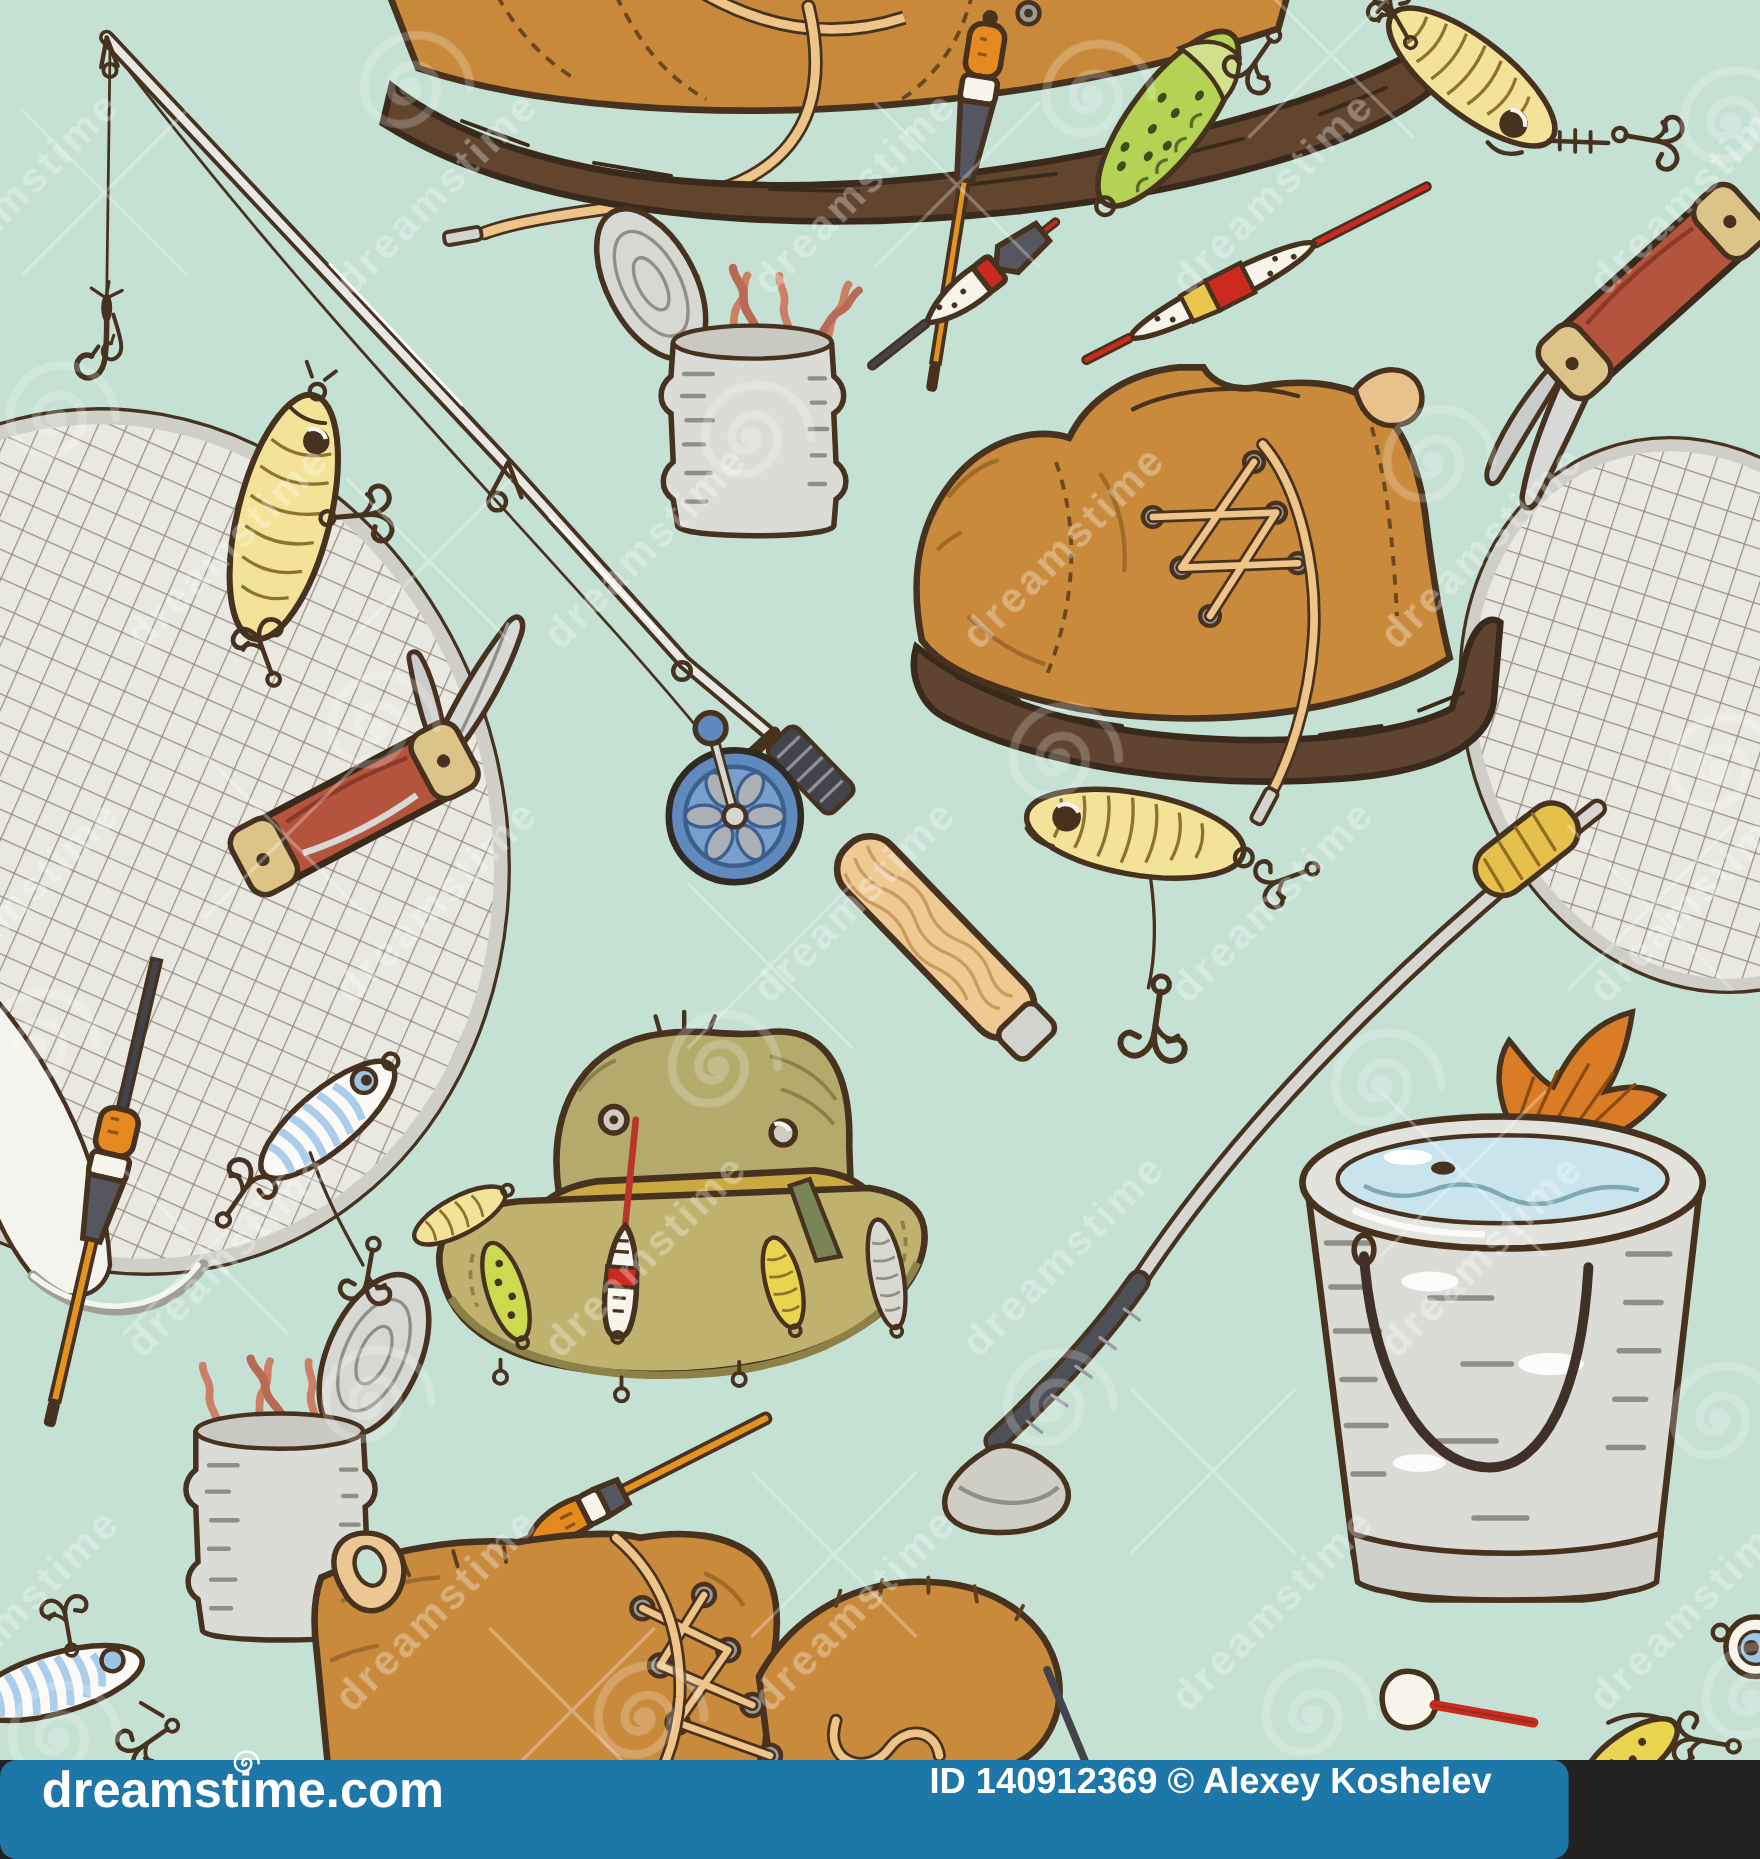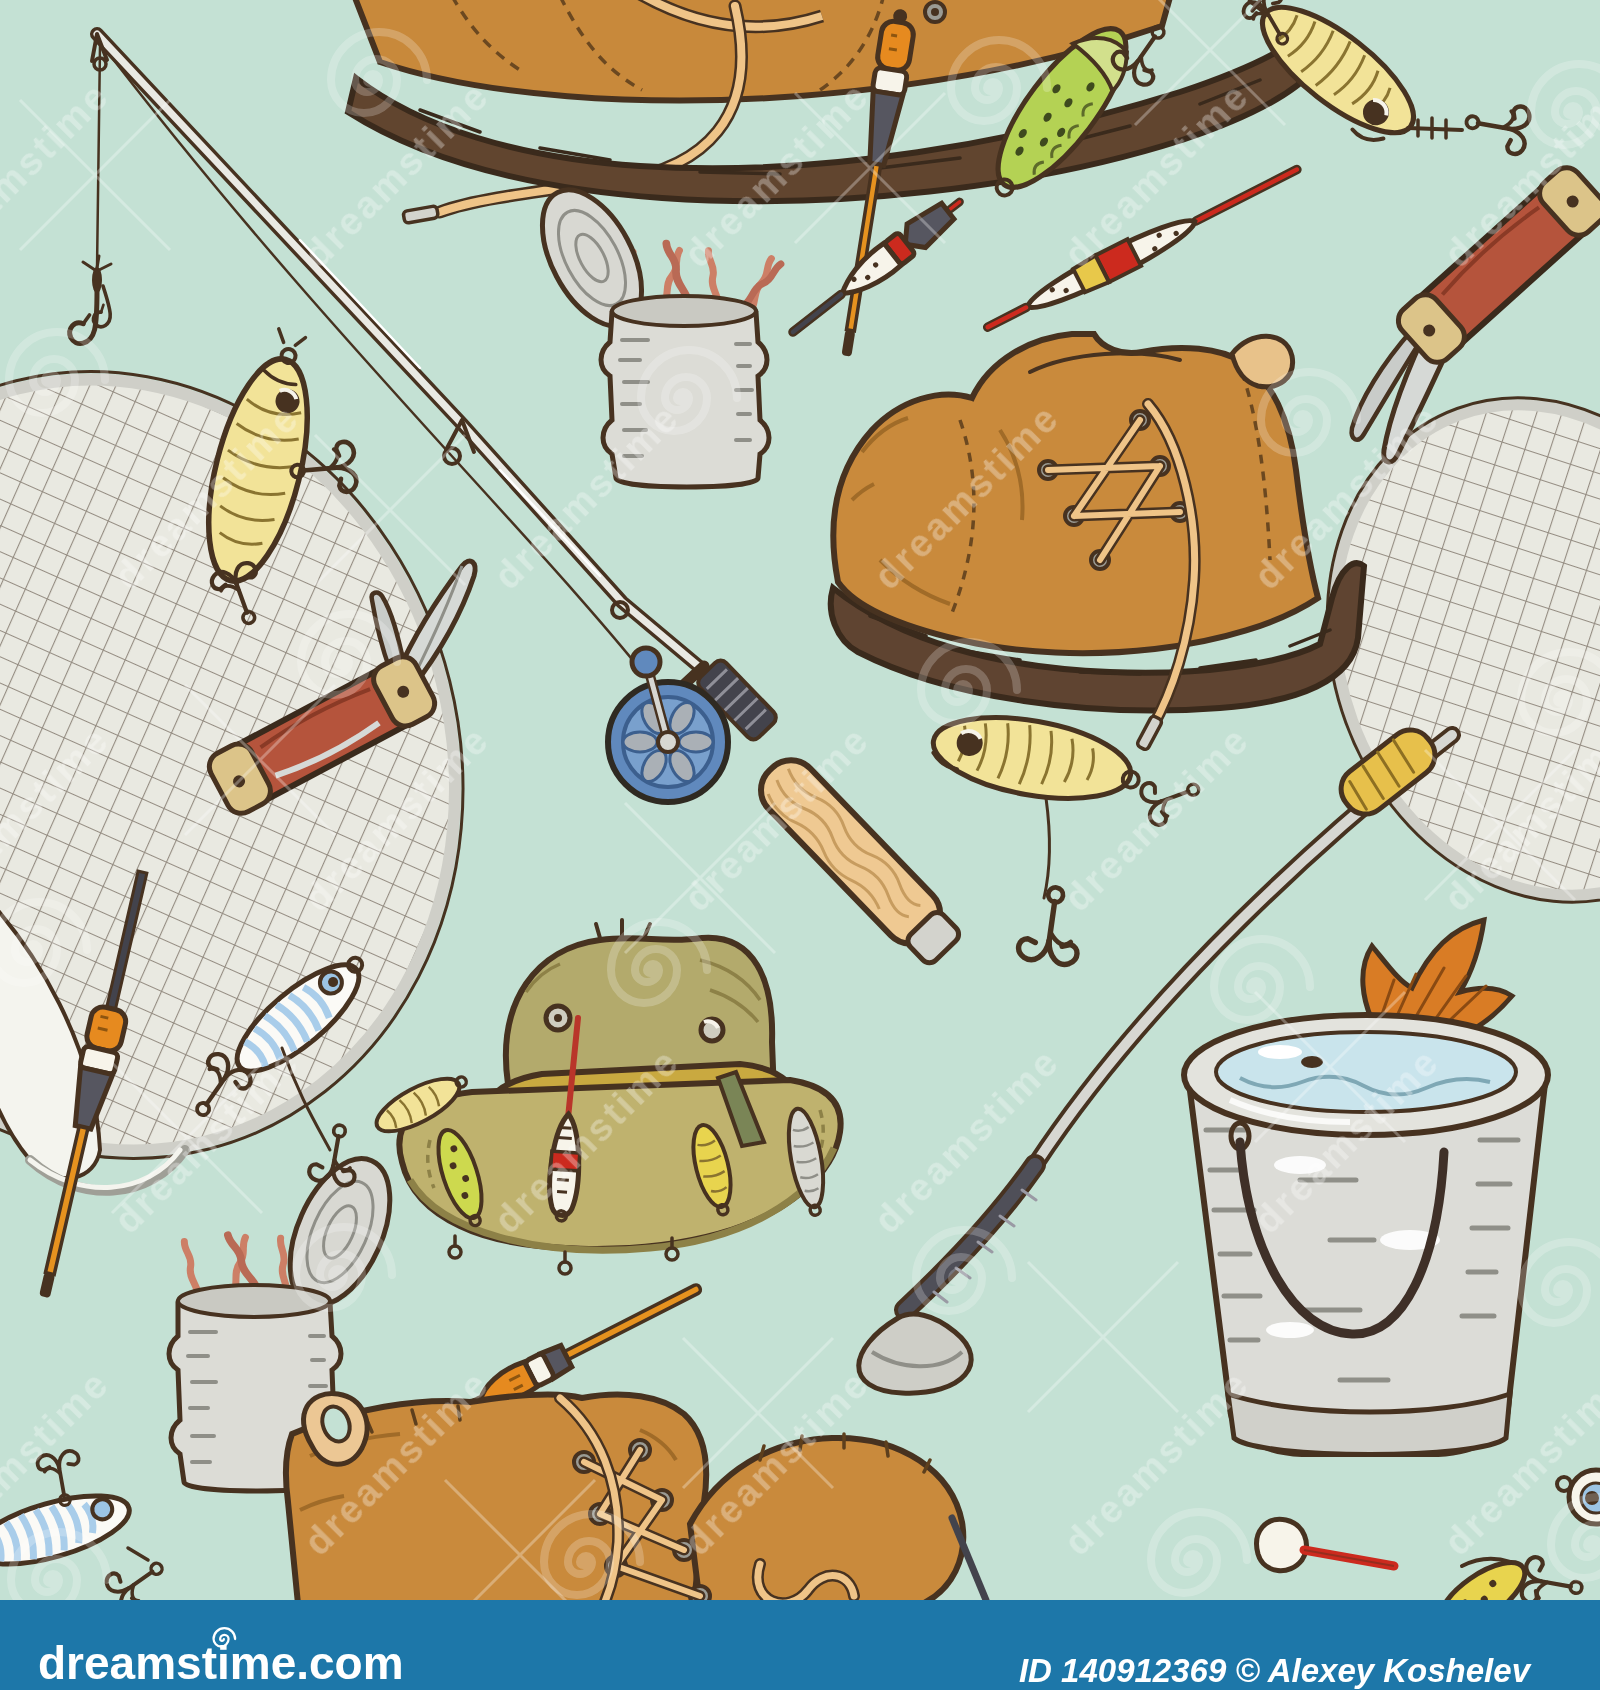--- a/index.html
+++ b/index.html
@@ -1,23 +1,23 @@
 <!DOCTYPE html>
 <html><head>
 <meta charset="utf-8">
 <style>
   html,body{margin:0;padding:0;background:#222;}
   .stage{position:relative;width:1600px;height:1690px;overflow:hidden;font-family:"Liberation Sans",sans-serif;}
   .art{display:block;width:1600px;height:1600px;}
   .ol{stroke:#473220;fill:none;stroke-linecap:round;stroke-linejoin:round;}
   .wm{font-family:"Liberation Sans",sans-serif;font-size:38px;font-weight:700;letter-spacing:3px;fill:#ffffff;}
-  .footer{position:absolute;left:0;top:1600px;width:1600px;height:90px;display:flex;align-items:flex-end;justify-content:space-between;box-sizing:border-box;padding:0 70px 0 38px;}
+  .footer{position:absolute;left:0;top:1600px;width:1426px;height:90px;display:flex;align-items:flex-start;justify-content:space-between;box-sizing:border-box;padding:0 70px 0 38px;border-radius:15px;}
   .brand{position:relative;color:#fff;font-size:46px;font-weight:700;letter-spacing:0px;}
   .brand-spiral{position:absolute;left:169px;top:-12px;}
-  .credit{color:#fff;font-size:33px;font-weight:700;font-style:italic;}
+  .credit{color:#fff;font-size:33px;font-weight:700;}
 </style>
 </head>
 <body>
 
 <div class="stage">
 <svg class="art" viewBox="0 0 1600 1600" xmlns="http://www.w3.org/2000/svg">
   <defs>
     <pattern id="mesh" patternUnits="userSpaceOnUse" width="24" height="24" patternTransform="rotate(38)">
       <path d="M0 0H24M0 0V24" stroke="#4e3f33" stroke-width="2.2" fill="none" opacity="0.55"></path>
     </pattern>

